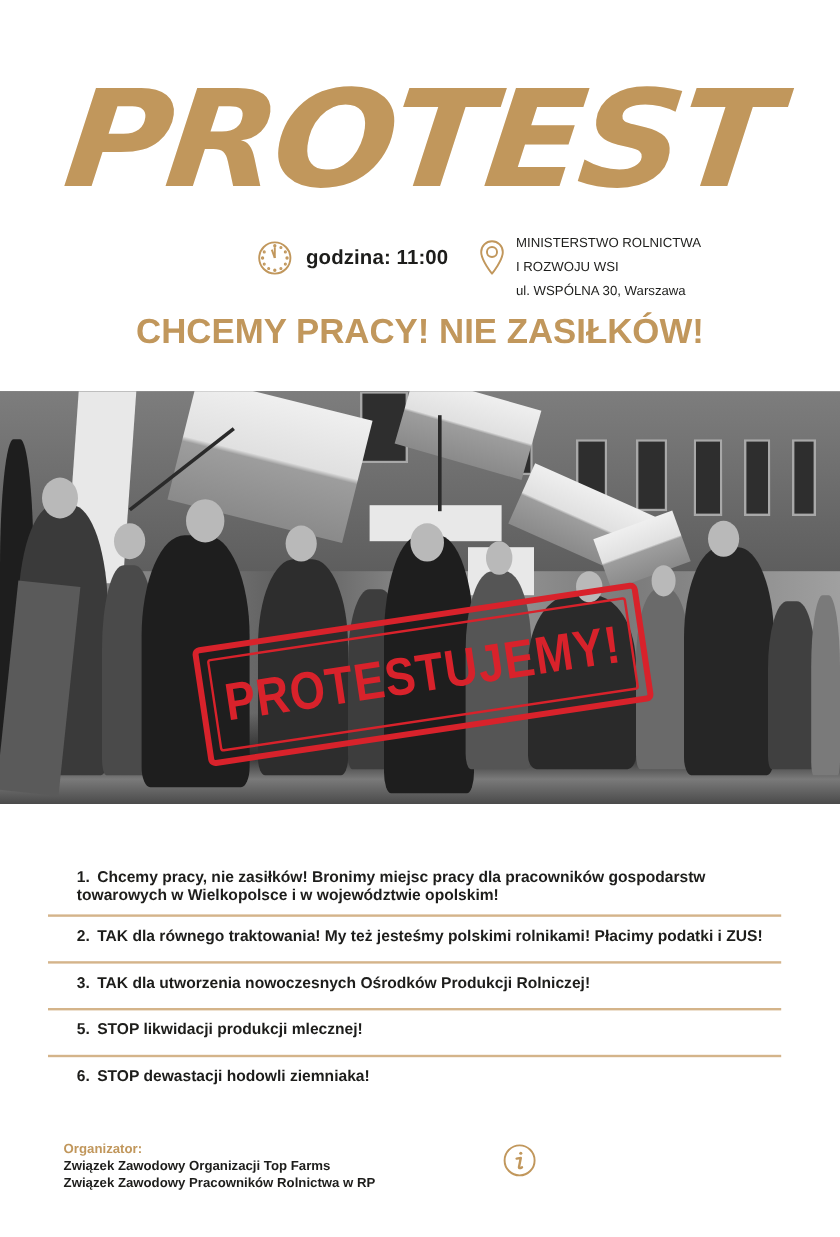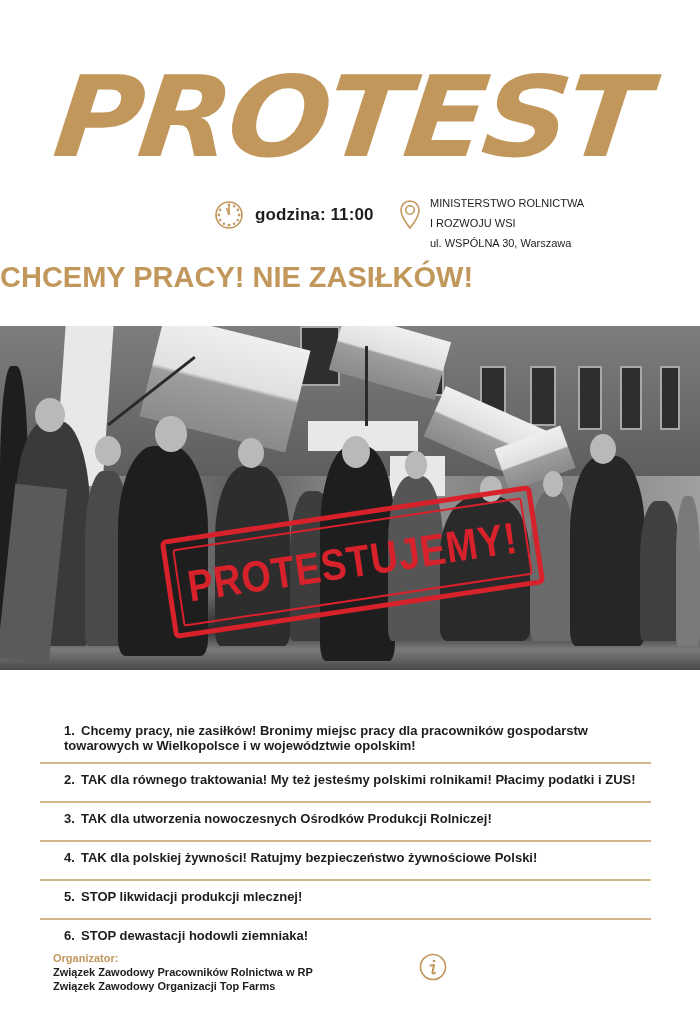--- a/index.html
+++ b/index.html
@@ -22,21 +22,21 @@
   .info-date { left: 52px; top: 6px; }
   .info-date .info-text { margin-left: 13px; }
   .info-time { left: 214px; top: 7px; }
   .info-time .info-text { margin-left: 11px; font-weight: bold; }
   .info-place { left: 399px; top: 0; align-items: flex-start; }
   .info-place svg { margin-top: 6px; }
   .place-lines { margin-left: 9px; font-family: "Liberation Sans", sans-serif; font-size: 11px; line-height: 20px; }
   .place-lines div { white-space: nowrap; }
 
   .slogan {
-    position: absolute; top: 259px; left: 0; width: 700px; 
+    position: absolute; top: 259px; left: 0; width: 700px; text-align: center;
     font-family: "Liberation Sans", sans-serif; font-weight: bold; font-size: 29px;
     color: #C1975C; letter-spacing: 0px; line-height: 36px;
   }
 
   .photo {
     position: absolute; left: 0; top: 326px; width: 700px; height: 344px; overflow: hidden;
     background:
       linear-gradient(180deg, rgba(0,0,0,0) 0%, rgba(0,0,0,0) 78%, #2b2b2b 88%, #7a7a7a 94%, #4a4a4a 100%),
       linear-gradient(90deg, #6c6c6c 0%, #8a8a8a 15%, #5d5d5d 35%, #9a9a9a 55%, #7b7b7b 75%, #a0a0a0 100%);
     filter: grayscale(1);
@@ -177,34 +177,31 @@
   <div class="demand first">
     <span class="num">1.</span><span>Chcemy pracy, nie zasiłków! Bronimy miejsc pracy dla pracowników gospodarstw towarowych w Wielkopolsce i w województwie opolskim!</span>
   </div>
   <div class="demand mid">
     <span class="num">2.</span><span>TAK dla równego traktowania! My też jesteśmy polskimi rolnikami! Płacimy podatki i ZUS!</span>
   </div>
   <div class="demand mid">
     <span class="num">3.</span><span>TAK dla utworzenia nowoczesnych Ośrodków Produkcji Rolniczej!</span>
   </div>
   <div class="demand mid">
-    <span class="num">4.</span><span>TAK dla polskiej żywności! Ratujmy bezpieczeństwo żywnościowe Polski!</span>
-  </div>
-  <div class="demand mid">
     <span class="num">5.</span><span>STOP likwidacji produkcji mlecznej!</span>
   </div>
   <div class="demand last">
     <span class="num">6.</span><span>STOP dewastacji hodowli ziemniaka!</span>
   </div>
 </div>
 
 <div class="footer-left">
   <div class="footer-label">Organizator:</div>
+  <div class="footer-line">Związek Zawodowy Organizacji Top Farms</div>
   <div class="footer-line">Związek Zawodowy Pracowników Rolnictwa w RP</div>
-  <div class="footer-line">Związek Zawodowy Organizacji Top Farms</div>
 </div>
 
 <div class="footer-right">
   <svg width="28" height="28" viewBox="0 0 28 28" fill="none" stroke="#C1975C" stroke-width="1.6">
     <circle cx="14" cy="14" r="12.5"></circle>
     <circle cx="15" cy="8" r="1.3" fill="#C1975C" stroke="none"></circle>
     <path d="M11.5 12.5 L15 12 L13.5 19.5 C13.3 20.5 14 20.8 16 19.8" stroke-linecap="round" stroke-linejoin="round" stroke-width="2"></path>
   </svg>
 </div>
 

